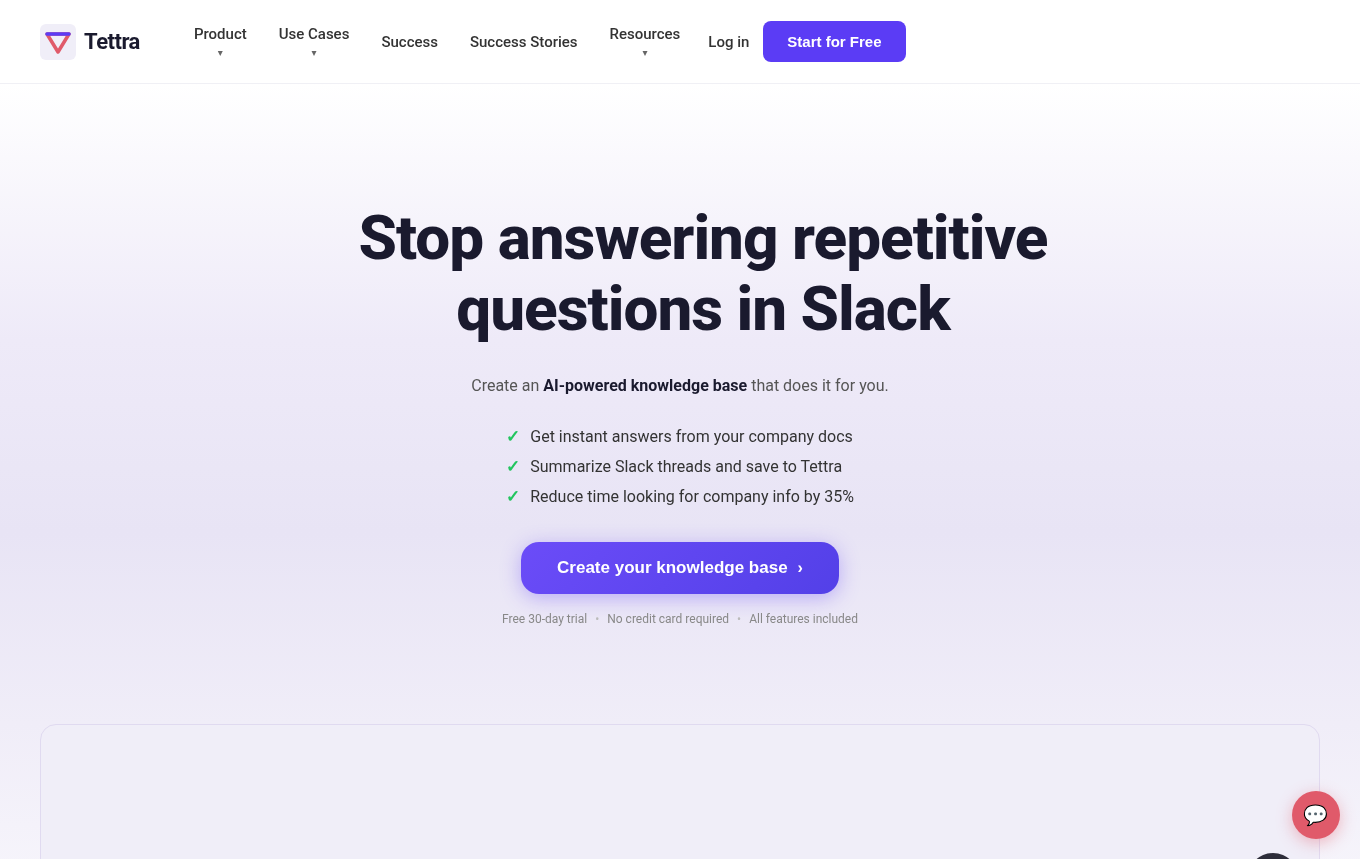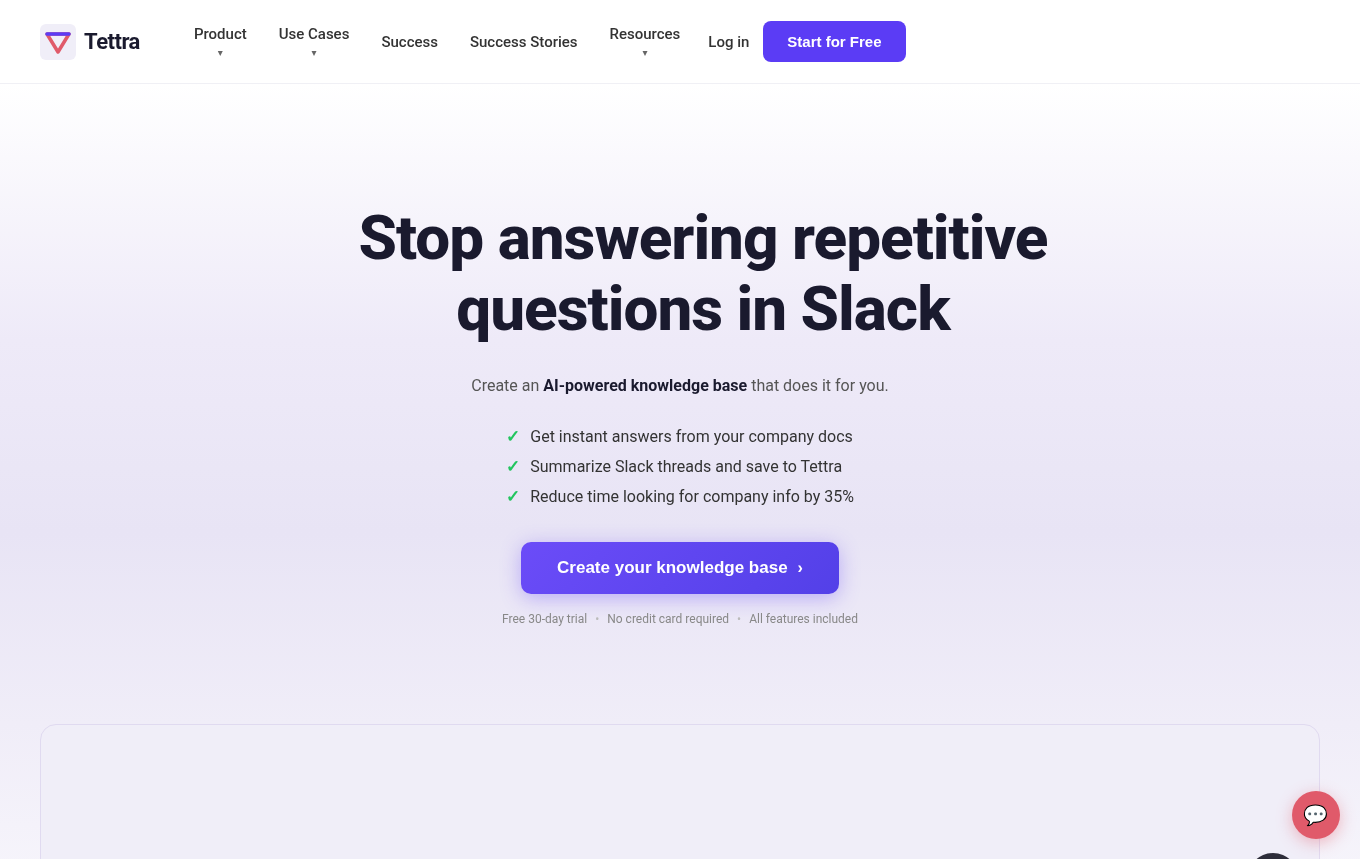--- a/index.html
+++ b/index.html
@@ -143,21 +143,21 @@
       color: #22c55e;
       font-size: 17px;
       font-weight: 700;
     }
     .hero-cta {
       background: linear-gradient(135deg, #6b4cf8 0%, #5340e8 100%);
       color: #ffffff;
       font-size: 17px;
       font-weight: 700;
       padding: 16px 36px;
-      border-radius: 10px;
+      border-radius: 18px;
       border: none;
       cursor: pointer;
       display: flex;
       align-items: center;
       gap: 10px;
       margin-bottom: 18px;
       box-shadow: 0 4px 20px rgba(91, 60, 245, 0.35);
       transition: box-shadow 0.2s, transform 0.1s;
     }
     .hero-cta .arrow {

